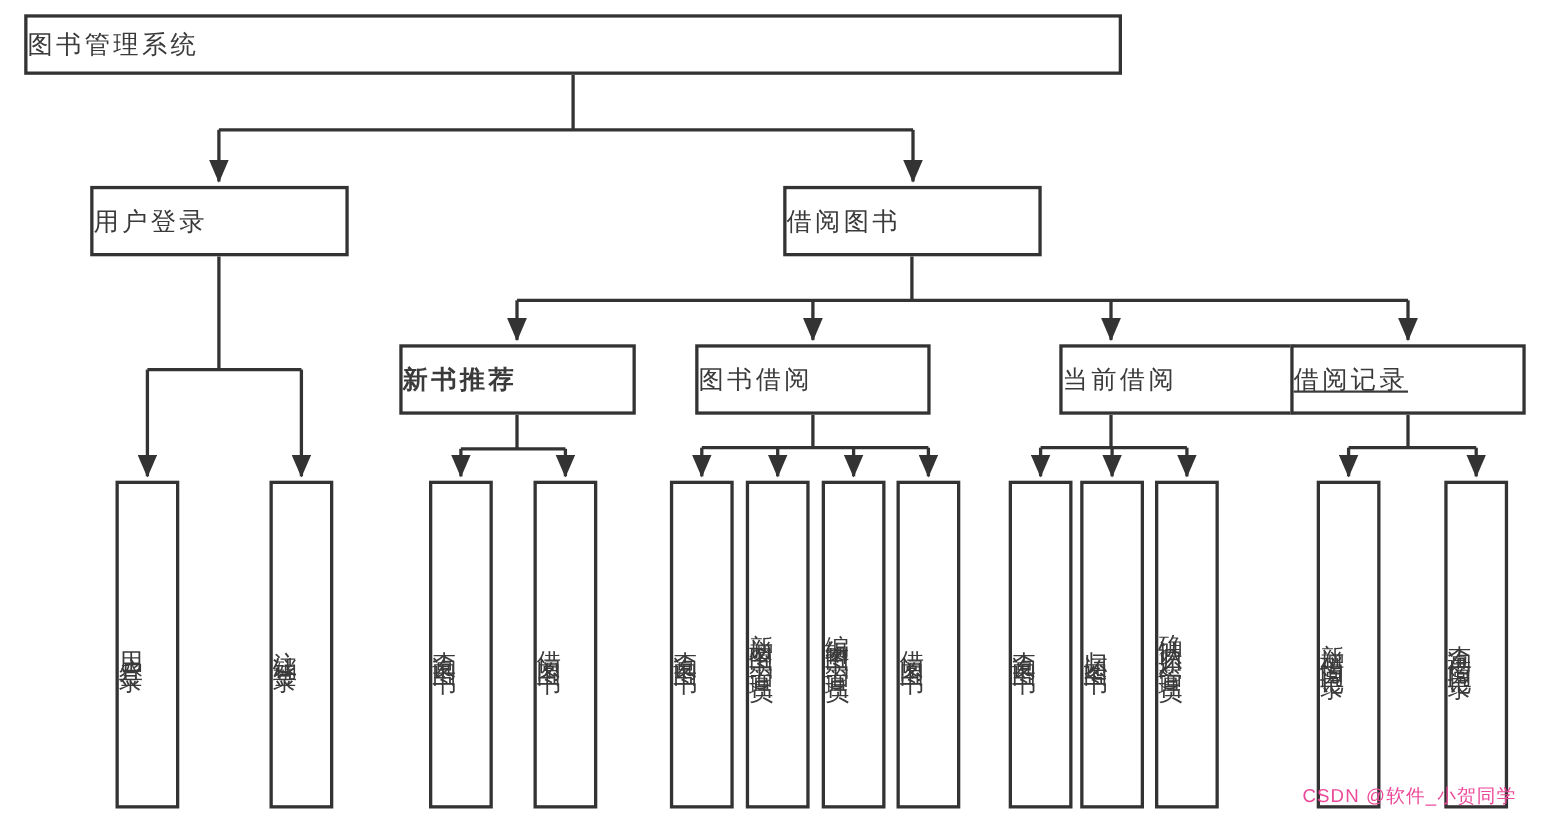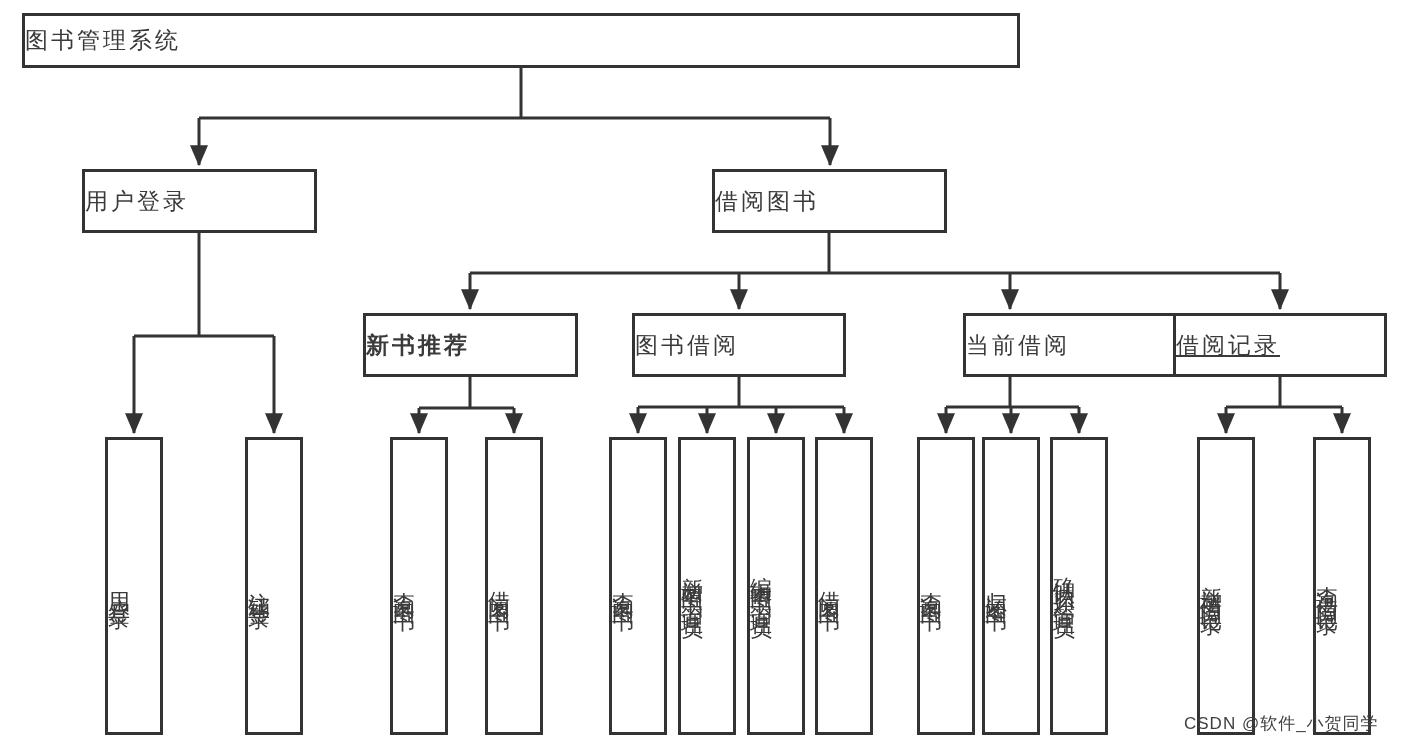--- a/index.html
+++ b/index.html
@@ -42,21 +42,21 @@
     font-size: 22px;
     letter-spacing: 6px;
     line-height: 1;
   }
   .watermark {
     position: absolute;
     left: 1184px;
     top: 712px;
     font-size: 17px;
     letter-spacing: 1px;
-    color: #404040;
+    color: #ec4899;
     white-space: nowrap;
     z-index: 2;
   }
 </style>
 </head>
 <body>
 
 <div class="canvas">
 
   <svg class="wires" viewBox="0 0 1405 747" xmlns="http://www.w3.org/2000/svg">

